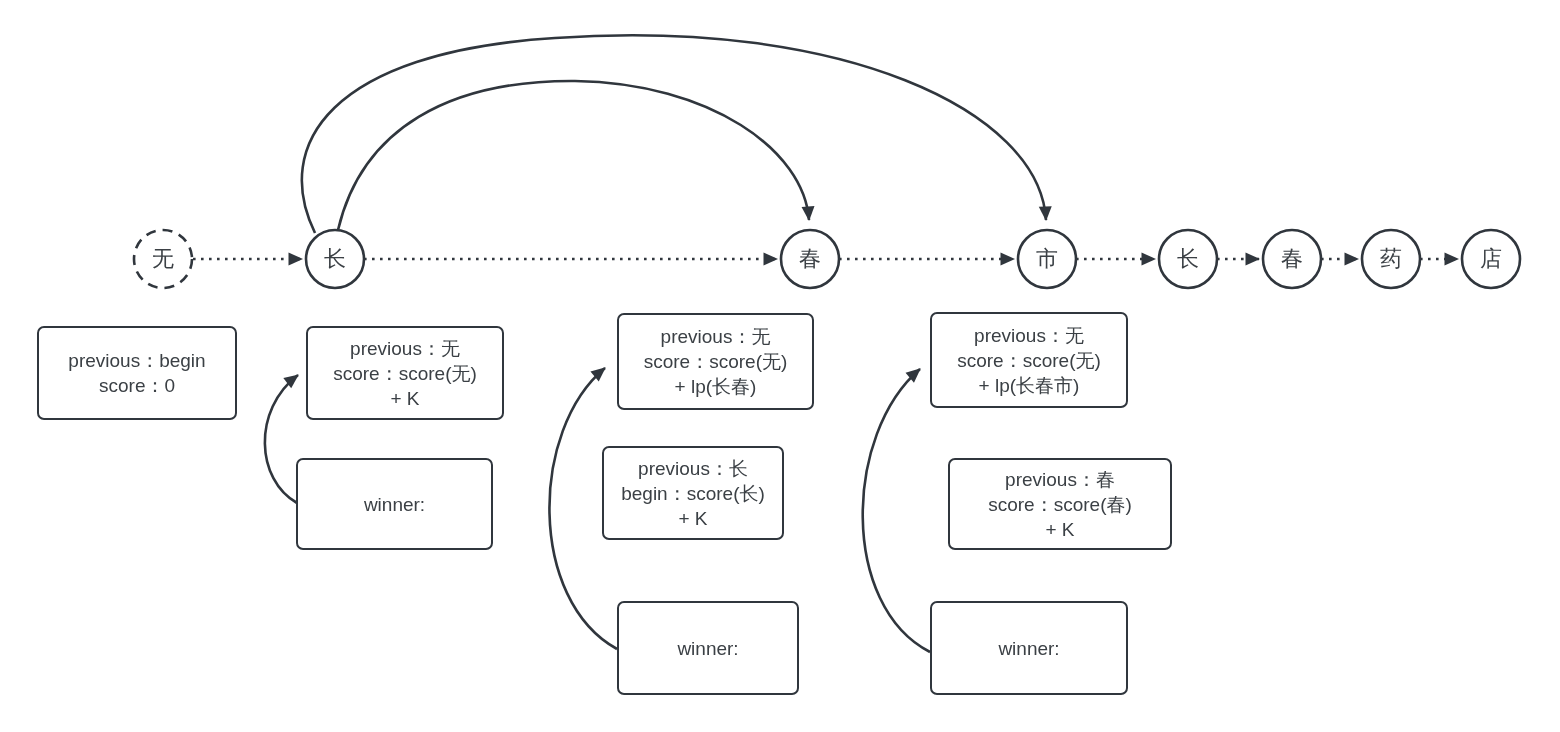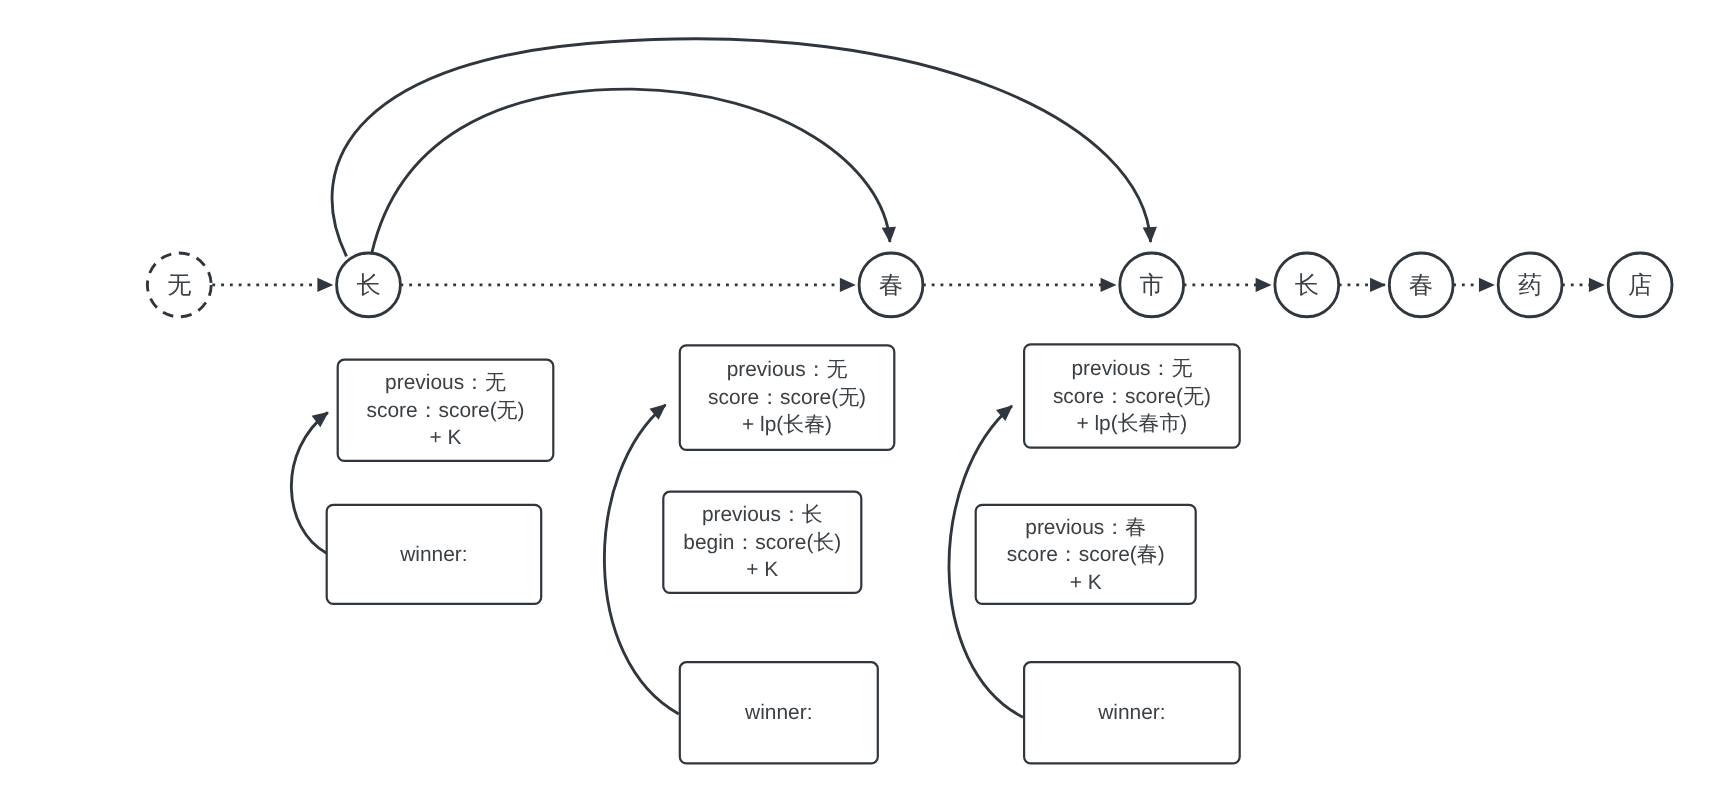--- a/index.html
+++ b/index.html
@@ -99,20 +99,24 @@
 
   <div class="nlabel" style="left:134px;top:230px">无</div>
   <div class="nlabel" style="left:306px;top:230px">长</div>
   <div class="nlabel" style="left:781px;top:230px">春</div>
   <div class="nlabel" style="left:1018px;top:230px">市</div>
   <div class="nlabel" style="left:1159px;top:230px">长</div>
   <div class="nlabel" style="left:1263px;top:230px">春</div>
   <div class="nlabel" style="left:1362px;top:230px">药</div>
   <div class="nlabel" style="left:1462px;top:230px">店</div>
 
+  <div class="ibox" style="left:37px;top:326px;width:200px;height:94px">
+    <div>previous：begin</div>
+    <div>score：0</div>
+  </div>
 
   <div class="ibox" style="left:306px;top:326px;width:198px;height:94px">
     <div>previous：无</div>
     <div>score：score(无)</div>
     <div>+ K</div>
   </div>
   <div class="ibox" style="left:296px;top:458px;width:197px;height:92px">
     <div>winner:</div>
   </div>
 
@@ -128,21 +132,21 @@
   </div>
   <div class="ibox" style="left:617px;top:601px;width:182px;height:94px">
     <div>winner:</div>
   </div>
 
   <div class="ibox" style="left:930px;top:312px;width:198px;height:96px">
     <div>previous：无</div>
     <div>score：score(无)</div>
     <div>+ lp(长春市)</div>
   </div>
-  <div class="ibox" style="left:886px;top:458px;width:202px;height:92px">
+  <div class="ibox" style="left:948px;top:458px;width:224px;height:92px">
     <div>previous：春</div>
     <div>score：score(春)</div>
     <div>+ K</div>
   </div>
   <div class="ibox" style="left:930px;top:601px;width:198px;height:94px">
     <div>winner:</div>
   </div>
 
 </div>
 

